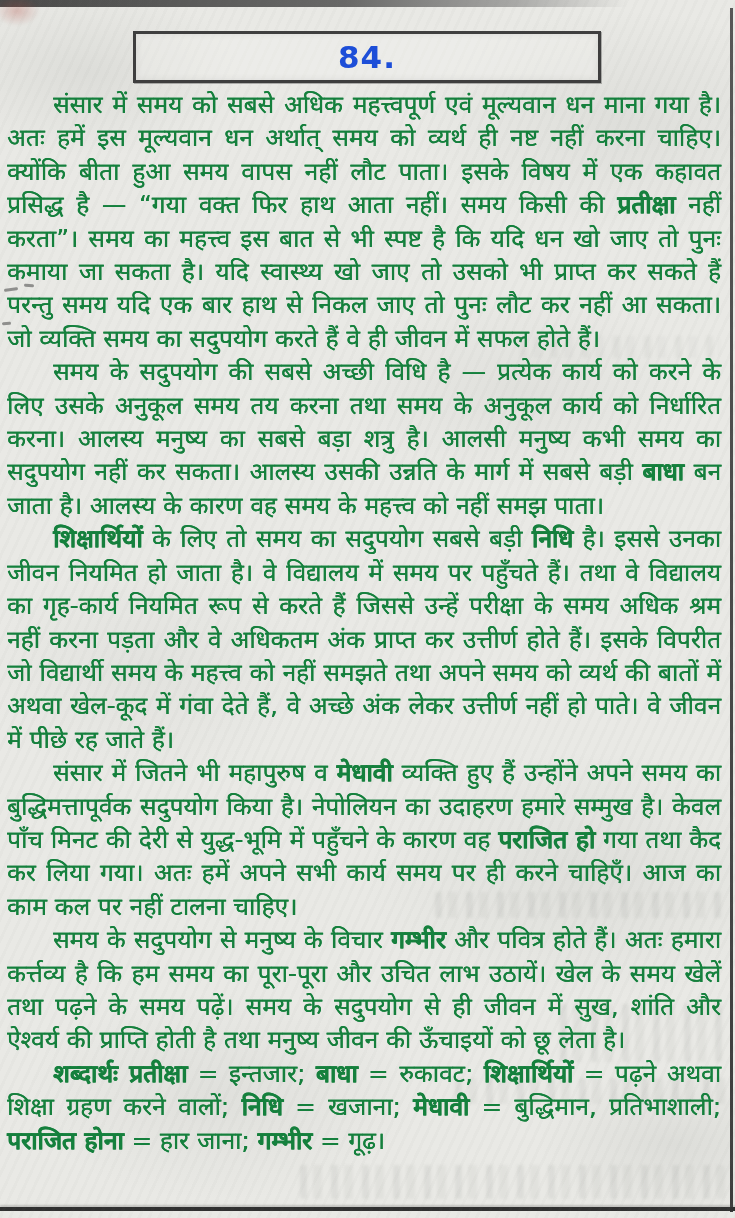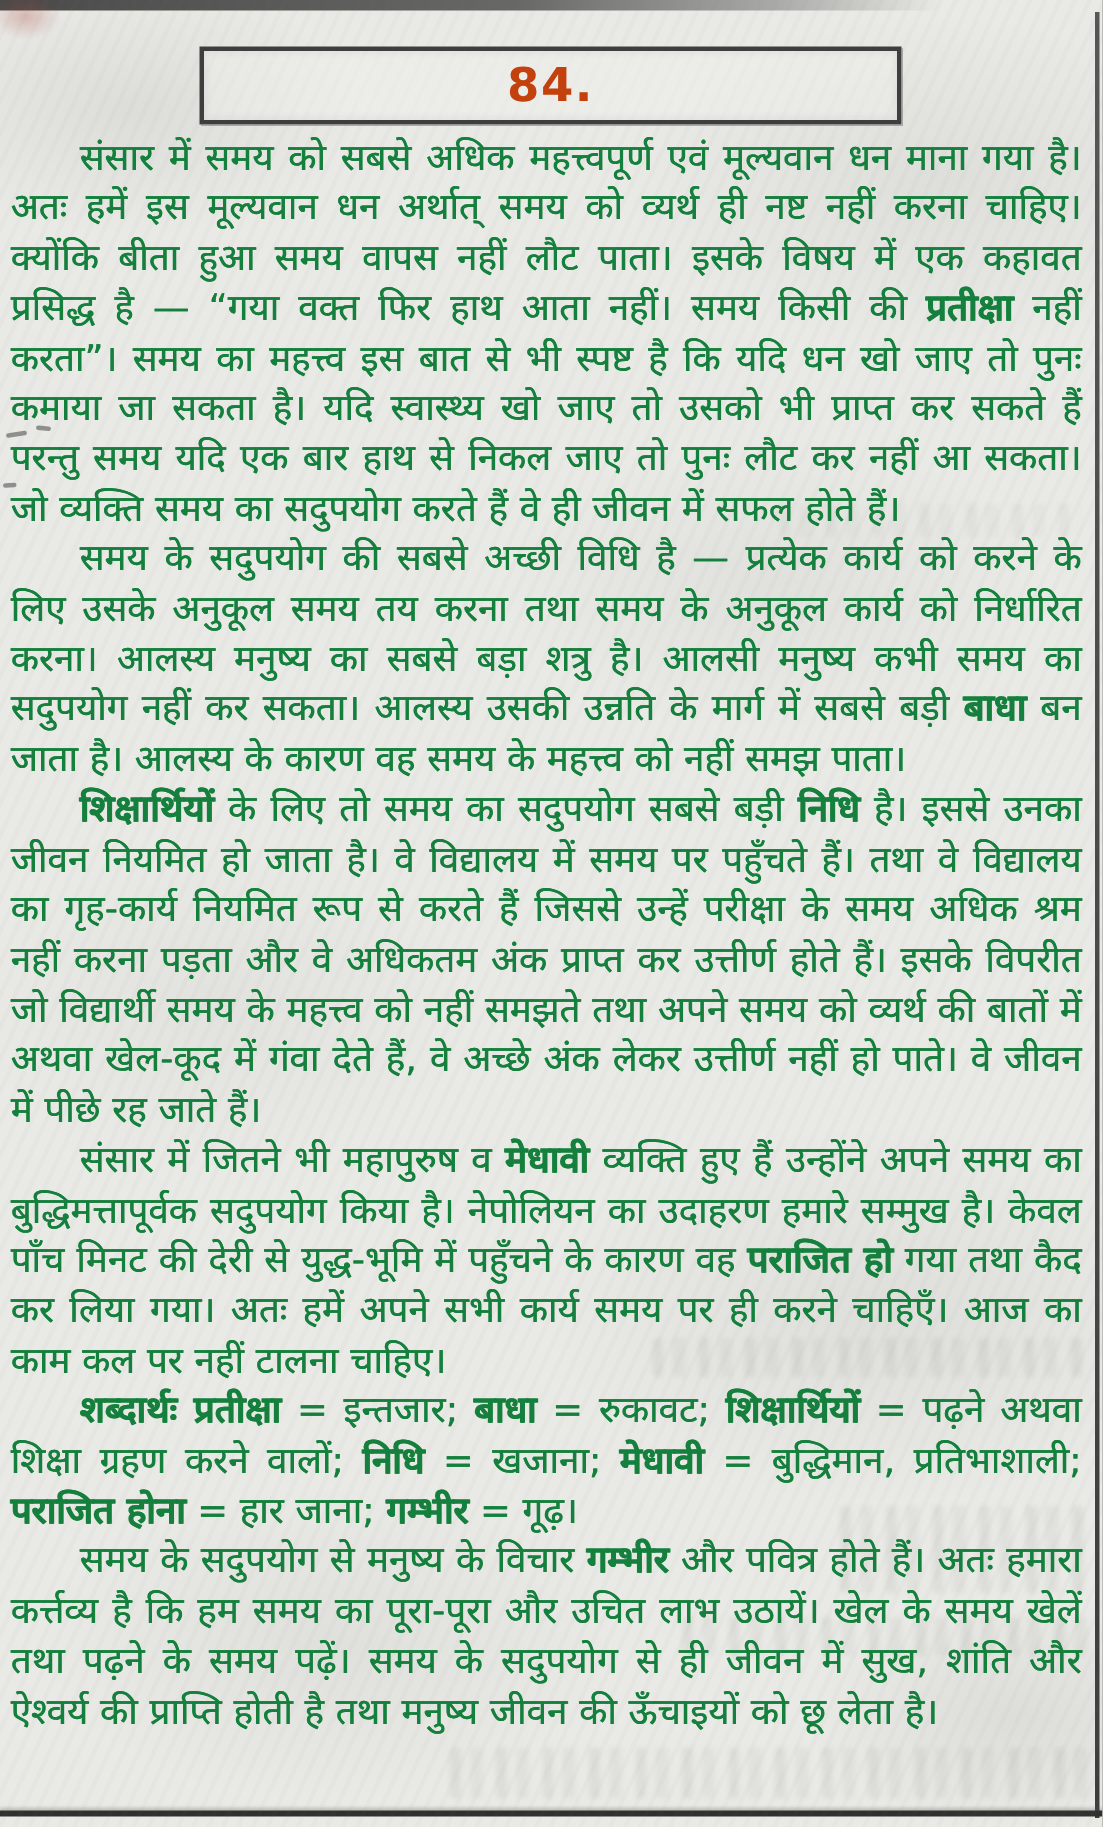--- a/index.html
+++ b/index.html
@@ -52,21 +52,21 @@
     background: radial-gradient(closest-side, rgba(175,70,60,0.30), transparent);
     filter: blur(1px);
     z-index: 2;
   }
   .title-box {
     position: absolute; left: 133px; top: 31px; width: 462px; height: 46px;
     border: 3px solid #3e3e3e;
     box-shadow: 1px 1px 0 rgba(60,60,60,0.35), inset 0 0 6px rgba(120,120,120,0.15);
     display: flex; align-items: center; justify-content: center;
     gap: 12px;
-    font-size: 31px; font-weight: bold; color: #c2410c;
+    font-size: 31px; font-weight: bold; color: #1d4ed8;
     letter-spacing: 1px;
     z-index: 4;
     background: rgba(244,244,240,0.35);
   }
   .essay {
     position: absolute; left: 7px; top: 88px; width: 714px;
     font-size: 24.5px; line-height: 33.4px;
     text-align: justify;
     color: #15803d;
     text-shadow: 0.3px 0 0 currentColor;
@@ -114,16 +114,16 @@
 
   <div class="title-box">
     <span>84.</span>
   </div>
 
   <div class="essay">
       <p><span>संसार में समय को सबसे अधिक महत्त्वपूर्ण एवं मूल्यवान धन माना गया है। अतः हमें इस मूल्यवान धन अर्थात् समय को व्यर्थ ही नष्ट नहीं करना चाहिए। क्योंकि बीता हुआ समय वापस नहीं लौट पाता। इसके विषय में एक कहावत प्रसिद्ध है — “गया वक्त फिर हाथ आता नहीं। समय किसी की </span><b>प्रतीक्षा</b><span> नहीं करता”। समय का महत्त्व इस बात से भी स्पष्ट है कि यदि धन खो जाए तो पुनः कमाया जा सकता है। यदि स्वास्थ्य खो जाए तो उसको भी प्राप्त कर सकते हैं परन्तु समय यदि एक बार हाथ से निकल जाए तो पुनः लौट कर नहीं आ सकता। जो व्यक्ति समय का सदुपयोग करते हैं वे ही जीवन में सफल होते हैं।</span></p>
       <p><span>समय के सदुपयोग की सबसे अच्छी विधि है — प्रत्येक कार्य को करने के लिए उसके अनुकूल समय तय करना तथा समय के अनुकूल कार्य को निर्धारित करना। आलस्य मनुष्य का सबसे बड़ा शत्रु है। आलसी मनुष्य कभी समय का सदुपयोग नहीं कर सकता। आलस्य उसकी उन्नति के मार्ग में सबसे बड़ी </span><b>बाधा</b><span> बन जाता है। आलस्य के कारण वह समय के महत्त्व को नहीं समझ पाता।</span></p>
       <p><b>शिक्षार्थियों</b><span> के लिए तो समय का सदुपयोग सबसे बड़ी </span><b>निधि</b><span> है। इससे उनका जीवन नियमित हो जाता है। वे विद्यालय में समय पर पहुँचते हैं। तथा वे विद्यालय का गृह-कार्य नियमित रूप से करते हैं जिससे उन्हें परीक्षा के समय अधिक श्रम नहीं करना पड़ता और वे अधिकतम अंक प्राप्त कर उत्तीर्ण होते हैं। इसके विपरीत जो विद्यार्थी समय के महत्त्व को नहीं समझते तथा अपने समय को व्यर्थ की बातों में अथवा खेल-कूद में गंवा देते हैं, वे अच्छे अंक लेकर उत्तीर्ण नहीं हो पाते। वे जीवन में पीछे रह जाते हैं।</span></p>
       <p><span>संसार में जितने भी महापुरुष व </span><b>मेधावी</b><span> व्यक्ति हुए हैं उन्होंने अपने समय का बुद्धिमत्तापूर्वक सदुपयोग किया है। नेपोलियन का उदाहरण हमारे सम्मुख है। केवल पाँच मिनट की देरी से युद्ध-भूमि में पहुँचने के कारण वह </span><b>पराजित हो</b><span> गया तथा कैद कर लिया गया। अतः हमें अपने सभी कार्य समय पर ही करने चाहिएँ। आज का काम कल पर नहीं टालना चाहिए।</span></p>
+      <p><span>समय के सदुपयोग से मनुष्य के विचार </span><b>गम्भीर</b><span> और पवित्र होते हैं। अतः हमारा कर्त्तव्य है कि हम समय का पूरा-पूरा और उचित लाभ उठायें। खेल के समय खेलें तथा पढ़ने के समय पढ़ें। समय के सदुपयोग से ही जीवन में सुख, शांति और ऐश्वर्य की प्राप्ति होती है तथा मनुष्य जीवन की ऊँचाइयों को छू लेता है।</span></p>
       <p><b>शब्दार्थः </b><b>प्रतीक्षा</b><span> = इन्तजार; </span><b>बाधा</b><span> = रुकावट; </span><b>शिक्षार्थियों</b><span> = पढ़ने अथवा शिक्षा ग्रहण करने वालों; </span><b>निधि</b><span> = खजाना; </span><b>मेधावी</b><span> = बुद्धिमान, प्रतिभाशाली; </span><b>पराजित होना</b><span> = हार जाना; </span><b>गम्भीर</b><span> = गूढ़।</span></p>
-      <p><span>समय के सदुपयोग से मनुष्य के विचार </span><b>गम्भीर</b><span> और पवित्र होते हैं। अतः हमारा कर्त्तव्य है कि हम समय का पूरा-पूरा और उचित लाभ उठायें। खेल के समय खेलें तथा पढ़ने के समय पढ़ें। समय के सदुपयोग से ही जीवन में सुख, शांति और ऐश्वर्य की प्राप्ति होती है तथा मनुष्य जीवन की ऊँचाइयों को छू लेता है।</span></p>
     </div>
 </div>
 
 </body></html>

